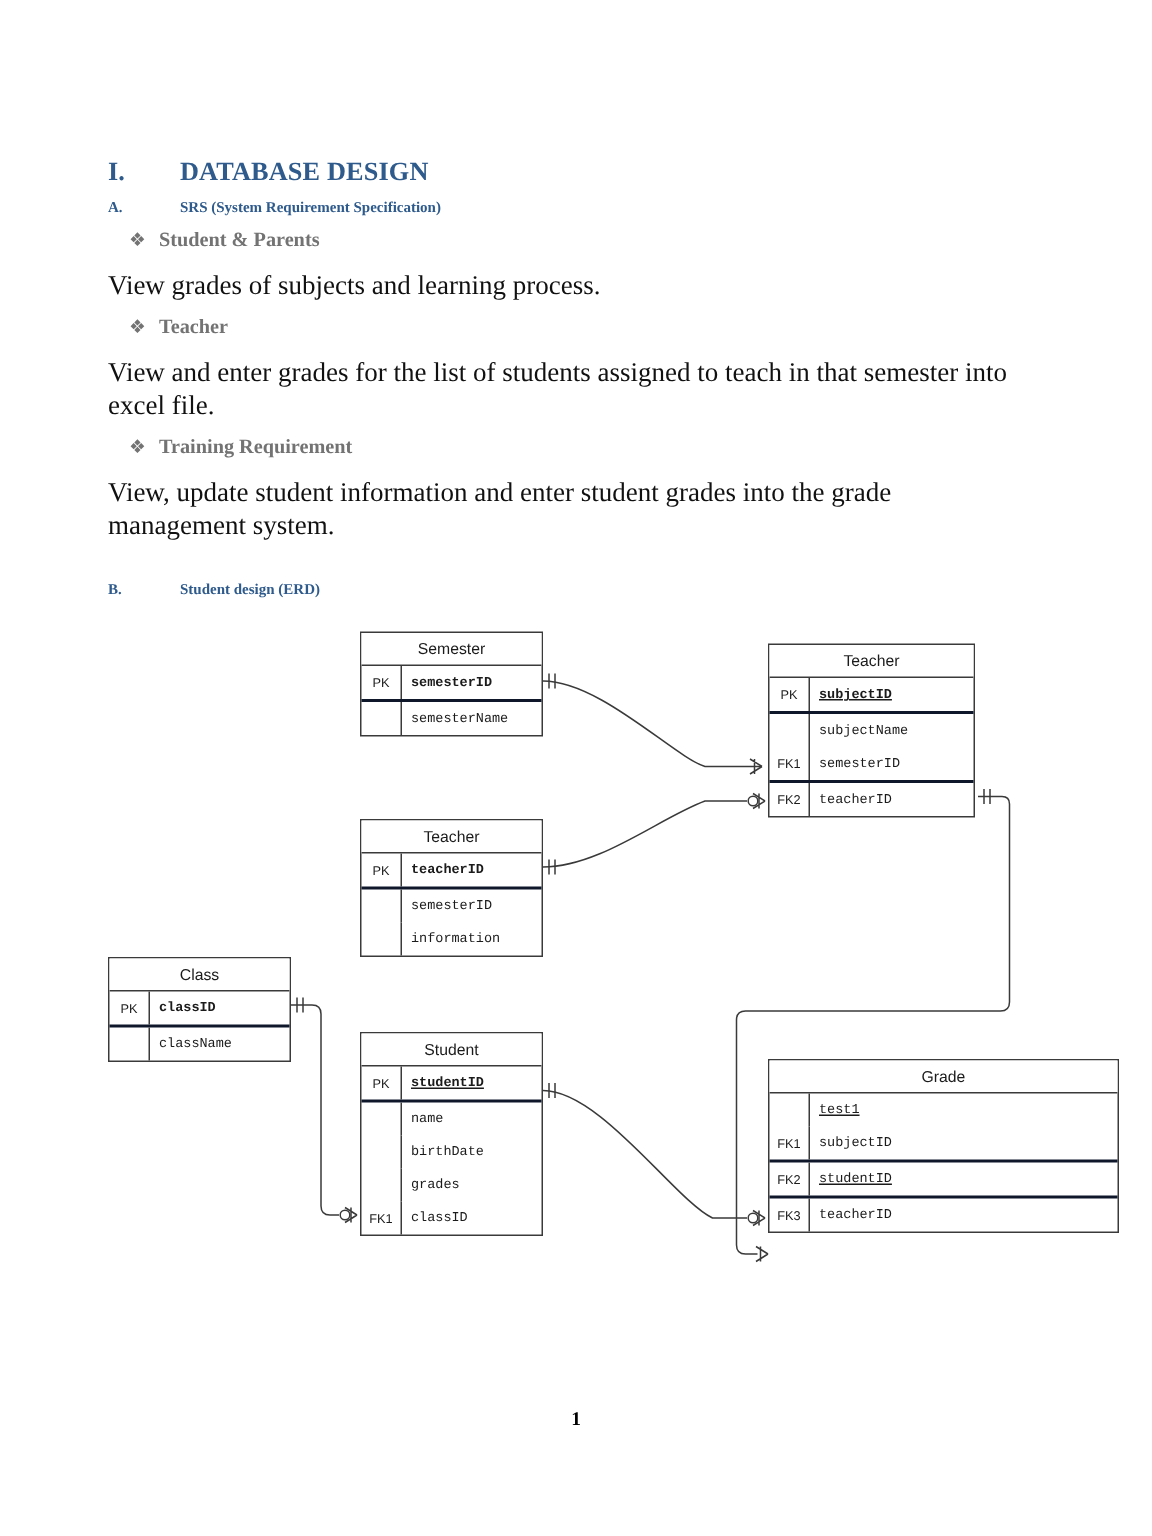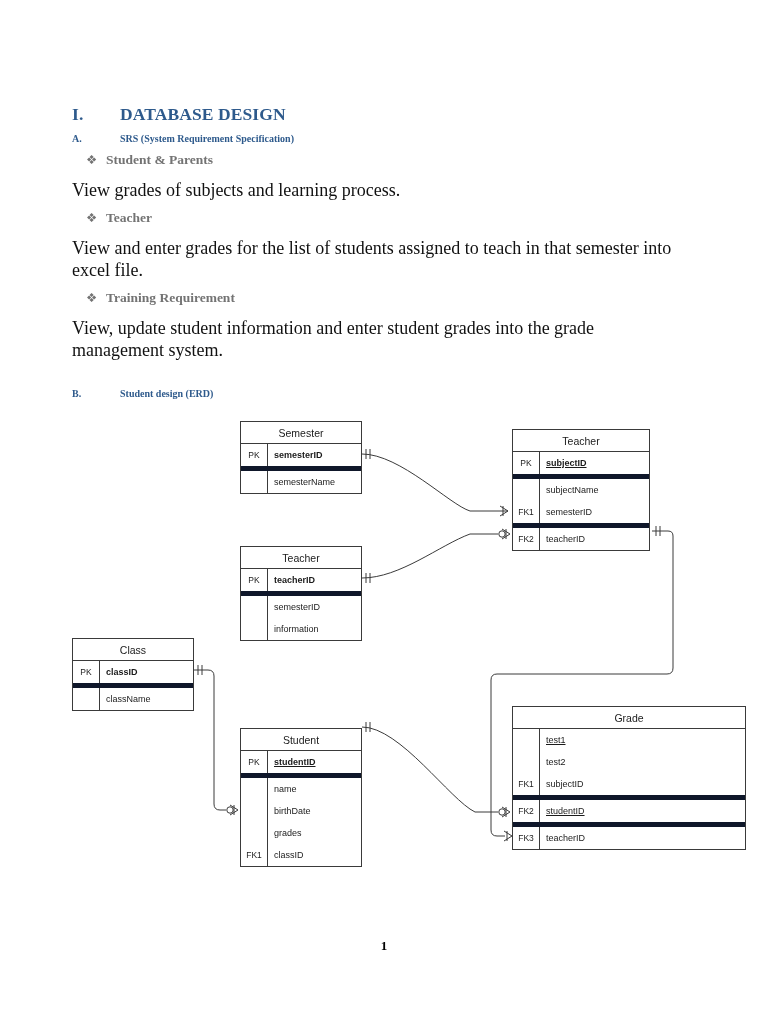--- a/index.html
+++ b/index.html
@@ -96,21 +96,21 @@
     line-height: 22px;
     height: 22px;
     border-bottom: 1px solid #3a3a3a;
     box-sizing: border-box;
     background: #ffffff;
   }
   .sect {
     box-sizing: border-box;
   }
   .sect + .sect {
-    border-top: 5px solid #0f172a;
+    border-top: 2px solid #0f172a;
   }
   .attr-row {
     display: flex;
     align-items: flex-start;
     height: 22px;
     box-sizing: border-box;
   }
   .key-cell {
     width: 26px;
     min-width: 26px;
@@ -121,20 +121,21 @@
     align-self: stretch;
   }
   .name-cell {
     flex: 1;
     font-size: 9px;
     padding-left: 6px;
     border-left: 1px solid #3a3a3a;
     line-height: 22px;
     align-self: stretch;
     white-space: nowrap;
+    font-family: Liberation Mono, monospace;
   }
   .sect .attr-row:first-child .name-cell,
   .sect .attr-row .name-cell { border-left: 1px solid #3a3a3a; }
   .name-cell.pk {
     font-weight: bold;
   }
   .name-cell.underline span { text-decoration: underline; }
 
   
   .sect { position: relative; }
@@ -274,21 +275,21 @@
             <div class="name-cell pk"><span>classID</span></div>
           </div>
         </div>
         <div class="sect">
           <div class="attr-row">
             <div class="key-cell"></div>
             <div class="name-cell"><span>className</span></div>
           </div>
         </div>
       </div>
-      <div class="entity" style="left: 240px; top: 728px; width: 122px;">
+      <div class="entity" style="left: 240px; top: 688px; width: 122px;">
         <div class="ent-title">Student</div>
         <div class="sect">
           <div class="attr-row">
             <div class="key-cell">PK</div>
             <div class="name-cell pk underline"><span>studentID</span></div>
           </div>
         </div>
         <div class="sect">
           <div class="attr-row">
             <div class="key-cell"></div>
@@ -309,24 +310,20 @@
         </div>
       </div>
       <div class="entity" style="left: 512px; top: 706px; width: 234px;">
         <div class="ent-title">Grade</div>
         <div class="sect">
           <div class="attr-row">
             <div class="key-cell"></div>
             <div class="name-cell underline"><span>test1</span></div>
           </div>
           <div class="attr-row">
-            <div class="key-cell"></div>
-            <div class="name-cell"><span>test2</span></div>
-          </div>
-          <div class="attr-row">
             <div class="key-cell">FK1</div>
             <div class="name-cell"><span>subjectID</span></div>
           </div>
         </div>
         <div class="sect">
           <div class="attr-row">
             <div class="key-cell">FK2</div>
             <div class="name-cell underline"><span>studentID</span></div>
           </div>
         </div>

